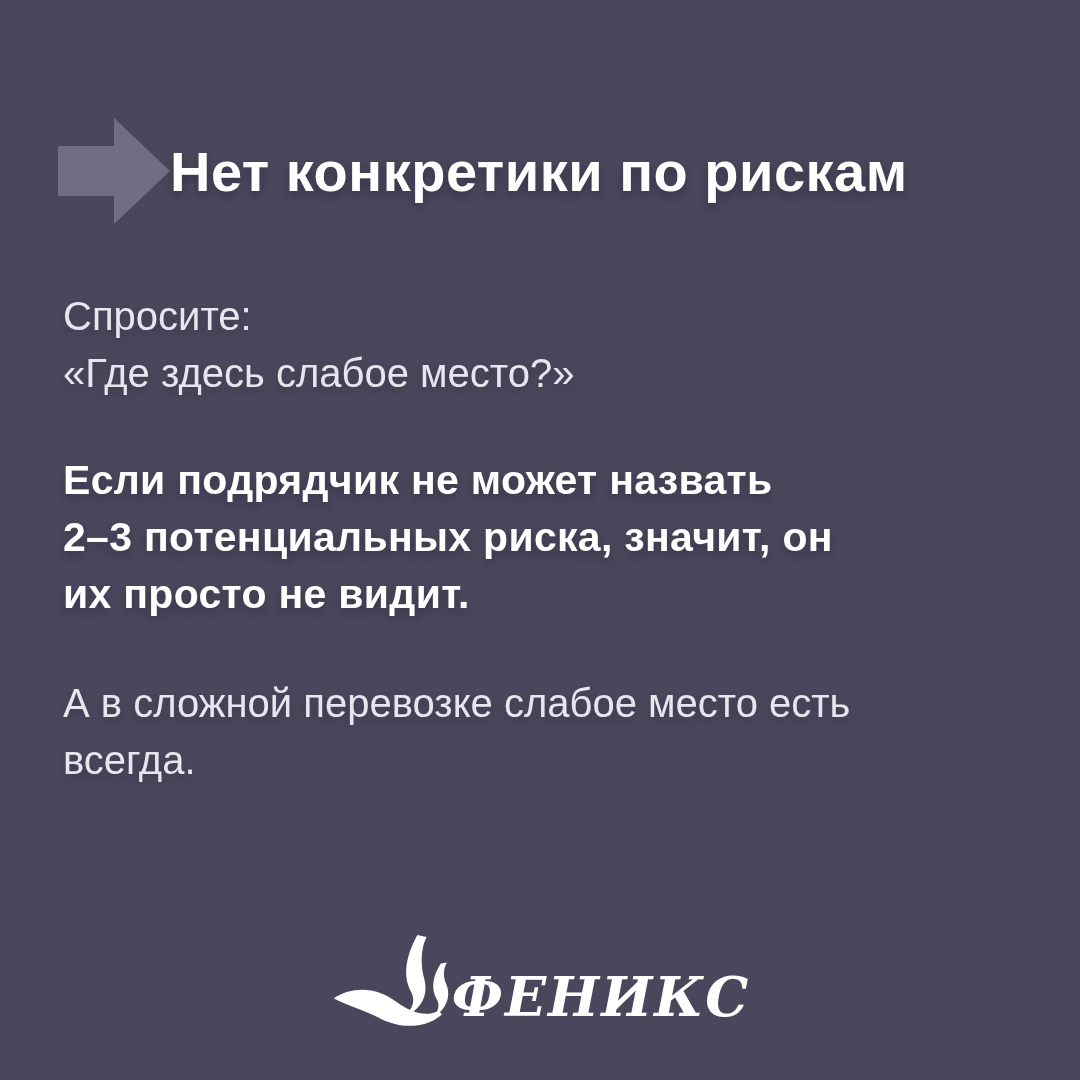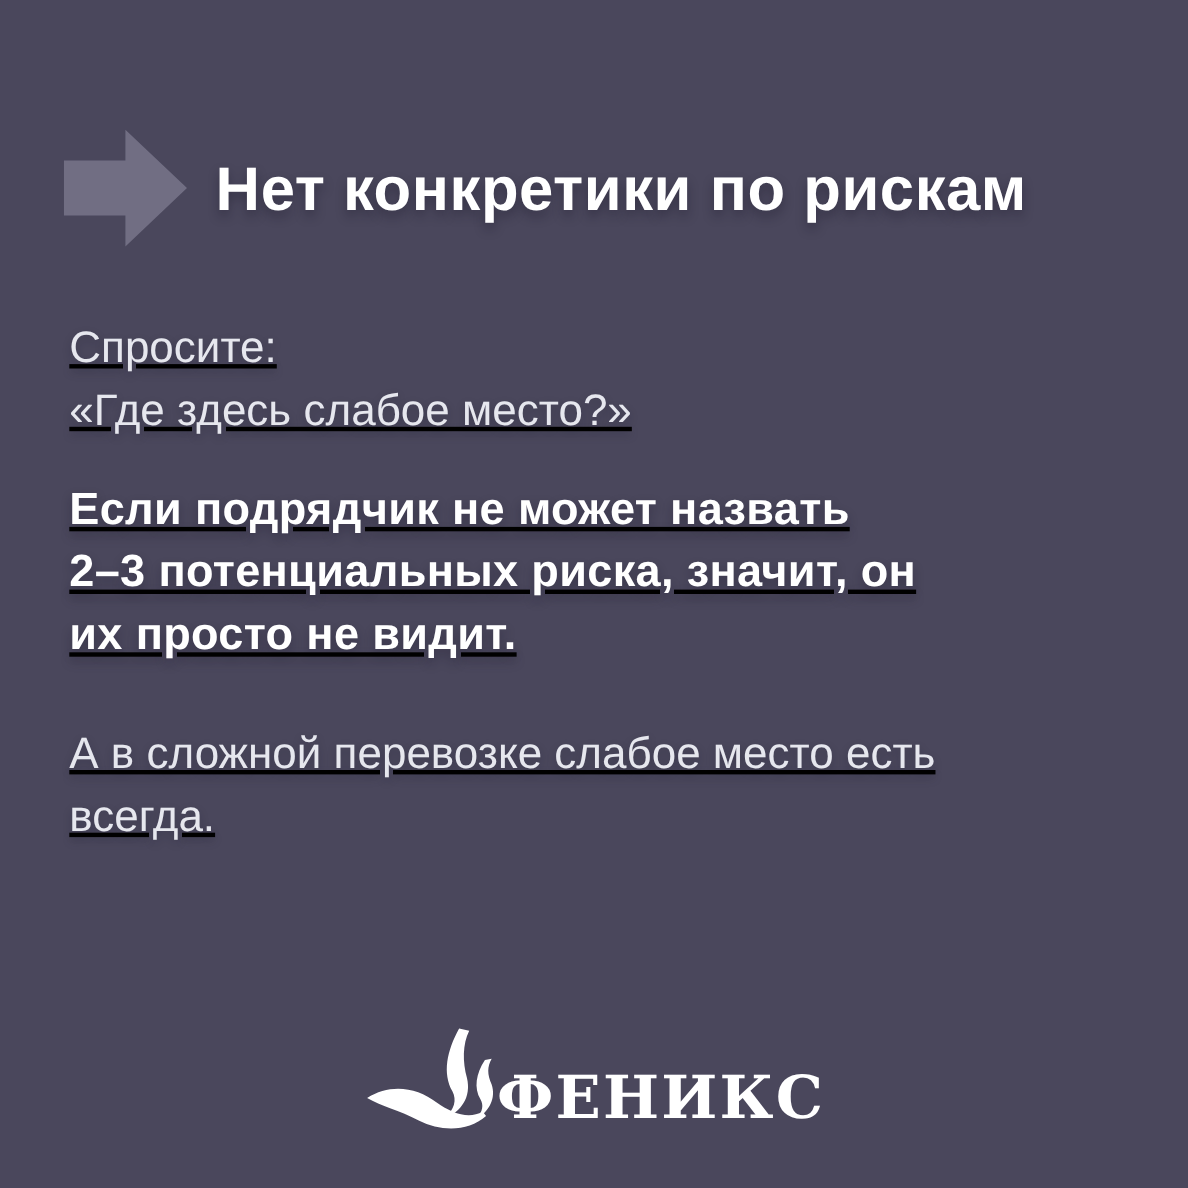--- a/index.html
+++ b/index.html
@@ -20,49 +20,47 @@
     height: 1080px;
     background: var(--bg);
     overflow: hidden;
   }
   .header {
     position: absolute;
     top: 116px;
     left: 58px;
     display: flex;
     align-items: center;
-    gap: 26px;
   }
   .arrow-wrap { width: 112px; height: 110px; flex: 0 0 auto; }
   .arrow-wrap svg { display: block; width: 100%; height: 100%; }
   .title {
     font-size: 56px;
     font-weight: 800;
     letter-spacing: 0.5px;
     color: var(--title);
     white-space: nowrap;
     text-shadow: 0 5px 10px rgba(20, 18, 35, 0.35);
   }
   .body {
     position: absolute;
     left: 63px;
     top: 288px;
     width: 940px;
-    text-decoration: underline;
   }
   .p-regular {
     font-size: 40px;
     font-weight: 400;
     color: var(--text);
     line-height: 57px;
     white-space: pre-line;
     text-shadow: 0 4px 9px rgba(20, 18, 35, 0.22);
   }
   .p-bold {
-    margin-top: 32px;
+    margin-top: 50px;
     font-size: 41px;
     font-weight: 700;
     color: var(--title);
     line-height: 57px;
     white-space: pre-line;
     letter-spacing: 0.3px;
     text-shadow: 0 5px 10px rgba(20, 18, 35, 0.3);
   }
   .p-last { margin-top: 52px; }
   .footer {
@@ -70,20 +68,21 @@
     left: 0;
     right: 0;
     bottom: 44px;
     display: flex;
     justify-content: center;
     align-items: flex-end;
   }
   .logo {
     display: flex;
     align-items: flex-end;
+    font-style: italic;
   }
   .logo-mark { width: 136px; height: 102px; flex: 0 0 auto; }
   .logo-mark svg { display: block; width: 100%; height: 100%; }
   .logo-text {
     font-family: "DejaVu Serif", "Liberation Serif", serif;
     font-size: 54px;
     font-weight: 700;
     letter-spacing: 2px;
     color: #ffffff;
     margin-left: -14px;

